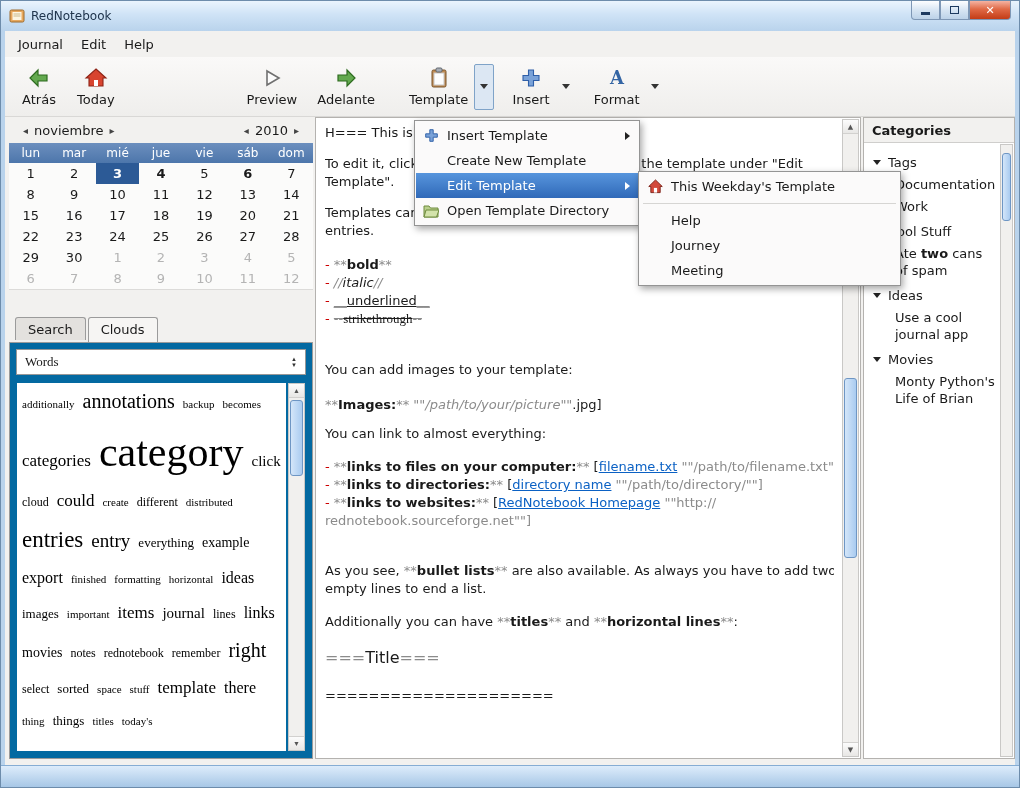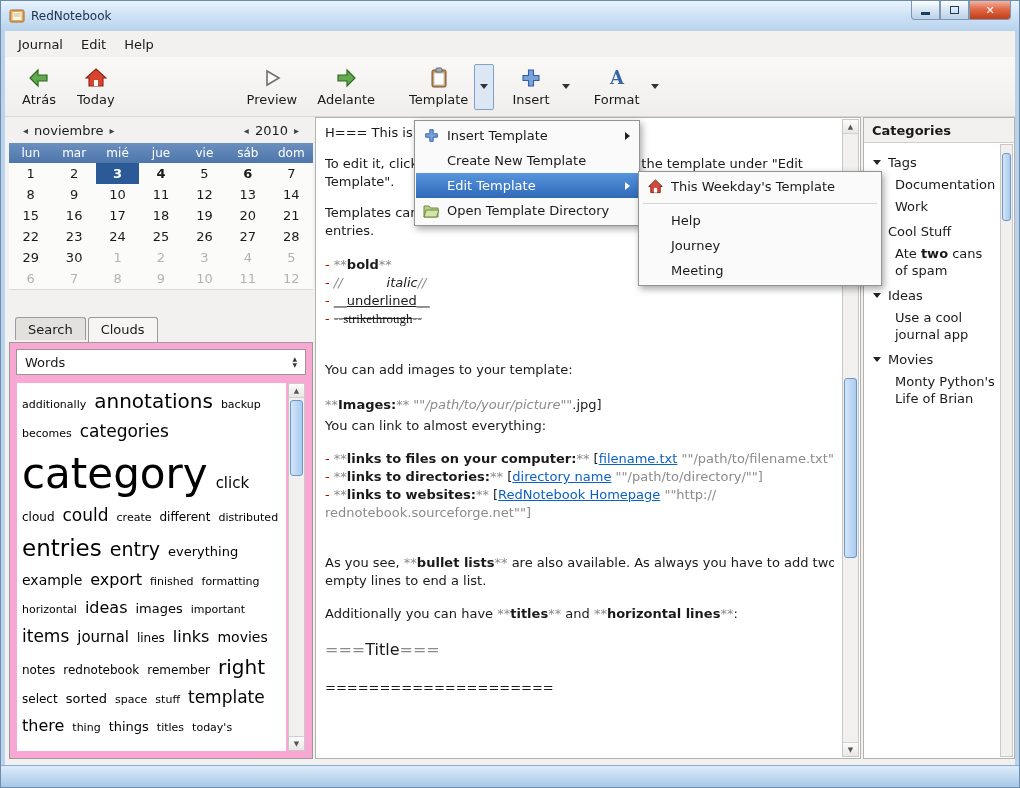--- a/index.html
+++ b/index.html
@@ -56,21 +56,21 @@
   .cal-cell { height:21px; display:flex; align-items:center; justify-content:center; }
   .cal-cell.sel { background:#2c5a96; color:#fff; font-weight:bold; }
   .cal-cell.b { font-weight:bold; }
   .cal-cell.dim { color:#b4b4b4; }
 
   .tabs { position:absolute; top:198px; left:0; right:0; height:27px; display:flex; align-items:center; padding-left:6px; }
   .tab { padding:4px 12px 3px; border:1px solid #9b9b9b; border-bottom:none; background:#e3e1de;
     border-radius:3px 3px 0 0; margin-right:2px; }
   .tab.active { background:#f6f5f3; position:relative; top:1px; padding-bottom:5px; }
 
-  .subpanel { position:absolute; top:225px; left:0; right:0; bottom:0; border:1px solid #9b9b9b; background:#f9a8d4; }
+  .subpanel { position:absolute; top:225px; left:0; right:0; bottom:0; border:1px solid #9b9b9b; background:#0369a1;font-family:Liberation Serif, serif; }
   .words-select { margin:6px; height:26px; border:1px solid #979797; background:#fff;
     display:flex; align-items:center; padding:0 8px; position:relative; }
   .spin { margin-left:auto; display:flex; flex-direction:column; line-height:6px; font-size:6px; color:#333; }
   .cloud { position:absolute; top:40px; left:7px; right:26px; bottom:7px; background:#fff; overflow:hidden;
     padding:8px 5px; display:flex; flex-wrap:wrap; align-items:baseline; column-gap:8px; row-gap:3px; }
   .cloud span { color:#000; line-height:1.05; }
 
   
   .sb { background:#f1f0ee; border:1px solid #c9c8c6; position:absolute; }
   .sb .arr { position:absolute; left:0; right:0; height:14px; display:flex; align-items:center;
@@ -84,21 +84,21 @@
   
   .editor { position:absolute; left:310px; top:0; width:546px; bottom:6px; background:#fff; border:1px solid #b4b2af; }
   .ed-text { position:absolute; left:9px; top:6px; right:26px; bottom:2px; overflow:hidden; line-height:18px; }
   .ed-line { white-space:nowrap; }
   .ed-scroll { top:1px; right:1px; width:17px; bottom:1px; }
 
   .sg-p {} 
   .sg-g  { color:#8b8b8b; }
   .sg-r  { color:#cc0000; }
   .sg-b  { font-weight:bold; }
-  .sg-i  { font-style:italic;margin-left:44px; }
+  .sg-i  { font-style:italic; }
   .sg-gi { color:#8b8b8b; font-style:italic; }
   .sg-u  { text-decoration:underline; }
   .sg-gu { color:#8b8b8b; text-decoration:underline; }
   .sg-s  { text-decoration:line-through;font-family:Liberation Serif, serif; }
   .sg-gs { color:#8b8b8b; text-decoration:line-through; }
   .sg-l  { color:#0b61c4; text-decoration:underline; }
 
   
   .right-panel { position:absolute; left:858px; right:0; top:0; bottom:6px; background:#fff; border:1px solid #b4b2af; }
   .cat-header { height:25px; background:#f2f1ef; border-bottom:1px solid #cfcecc; font-weight:bold;
@@ -117,21 +117,21 @@
   .menu { position:absolute; background:#fbfafa; border:1px solid #949494;
     box-shadow:2px 3px 7px rgba(0,0,0,.35); z-index:60; padding:2px 1px; }
   .menu-row { height:25px; display:flex; align-items:center; padding:0 8px 0 5px; }
   .menu-row .ic { width:20px; height:16px; margin-right:6px; display:flex; align-items:center; justify-content:center; }
   .menu-row.hl { background:linear-gradient(#5795dd,#3069b8); color:#fff; }
   .menu-row .sub-arrow { margin-left:auto; width:0; height:0; border-top:4px solid transparent;
     border-bottom:4px solid transparent; border-left:5px solid #222; }
   .menu-row.hl .sub-arrow { border-left-color:#fff; }
   .menu-sep { height:1px; background:#d6d5d3; margin:4px 3px; }
   #template-menu { left:413px; top:119px; width:226px; }
-  #weekday-submenu { left:637px; top:170px; width:244px; }
+  #weekday-submenu { left:637px; top:170px; width:263px; }
 </style>
 </head>
 <body>
 
 <div class="window">
 
   <div class="titlebar">
     <svg width="16" height="16">
       <rect x="1" y="2" width="14" height="12" rx="1.5" fill="#e8a95f" stroke="#9c6b2f"></rect>
       <rect x="3.5" y="4" width="9" height="8" fill="#fdf6e3"></rect>
@@ -359,21 +359,21 @@
             <div class="ed-line" style="margin-top: 13px;"><span class="sg-p">To edit it, click the "Template" button and select the template under "Edit</span></div>
             <div class="ed-line"><span class="sg-p">Template".</span></div>
             <div class="ed-line" style="margin-top: 13px;"><span class="sg-p">Templates can contain any formatting or content that is available for normal</span></div>
             <div class="ed-line"><span class="sg-p">entries.</span></div>
             <div class="ed-line" style="margin-top: 16px;"><span class="sg-r">-</span><span class="sg-p"> </span><span class="sg-g">**</span><span class="sg-b">bold</span><span class="sg-g">**</span></div>
             <div class="ed-line"><span class="sg-r">-</span><span class="sg-p"> </span><span class="sg-gi">//</span><span class="sg-i">italic</span><span class="sg-gi">//</span></div>
             <div class="ed-line"><span class="sg-r">-</span><span class="sg-p"> </span><span class="sg-gu">__</span><span class="sg-u">underlined</span><span class="sg-gu">__</span></div>
             <div class="ed-line"><span class="sg-r">-</span><span class="sg-p"> </span><span class="sg-gs">--</span><span class="sg-s">strikethrough</span><span class="sg-gs">--</span></div>
             <div class="ed-line" style="margin-top: 33px;"><span class="sg-p">You can add images to your template:</span></div>
             <div class="ed-line" style="margin-top: 17px;"><span class="sg-g">**</span><span class="sg-b">Images:</span><span class="sg-g">**</span><span class="sg-p"> </span><span class="sg-g">""</span><span class="sg-gi">/path/to/your/picture</span><span class="sg-g">""</span><span class="sg-p">.jpg]</span></div>
-            <div class="ed-line" style="margin-top: 3px;"><span class="sg-p">You can link to almost everything:</span></div>
+            <div class="ed-line" style="margin-top: 11px;"><span class="sg-p">You can link to almost everything:</span></div>
             <div class="ed-line" style="margin-top: 15px;"><span class="sg-r">-</span><span class="sg-p"> </span><span class="sg-g">**</span><span class="sg-b">links to files on your computer:</span><span class="sg-g">**</span><span class="sg-p"> [</span><span class="sg-l">filename.txt</span><span class="sg-p"> </span><span class="sg-g">""/path/to/filename.txt""]</span></div>
             <div class="ed-line"><span class="sg-r">-</span><span class="sg-p"> </span><span class="sg-g">**</span><span class="sg-b">links to directories:</span><span class="sg-g">**</span><span class="sg-p"> [</span><span class="sg-l">directory name</span><span class="sg-p"> </span><span class="sg-g">""/path/to/directory/""]</span></div>
             <div class="ed-line"><span class="sg-r">-</span><span class="sg-p"> </span><span class="sg-g">**</span><span class="sg-b">links to websites:</span><span class="sg-g">**</span><span class="sg-p"> [</span><span class="sg-l">RedNotebook Homepage</span><span class="sg-p"> </span><span class="sg-g">""http://</span></div>
             <div class="ed-line"><span class="sg-g">rednotebook.sourceforge.net""]</span></div>
             <div class="ed-line" style="margin-top: 32px;"><span class="sg-p">As you see, </span><span class="sg-g">**</span><span class="sg-b">bullet lists</span><span class="sg-g">**</span><span class="sg-p"> are also available. As always you have to add two</span></div>
             <div class="ed-line"><span class="sg-p">empty lines to end a list.</span></div>
             <div class="ed-line" style="margin-top: 15px;"><span class="sg-p">Additionally you can have </span><span class="sg-g">**</span><span class="sg-b">titles</span><span class="sg-g">**</span><span class="sg-p"> and </span><span class="sg-g">**</span><span class="sg-b">horizontal lines</span><span class="sg-g">**</span><span class="sg-p">:</span></div>
             <div class="ed-line" style="margin-top: 18px; font-size: 16px;"><span class="sg-g">===</span><span class="sg-p">Title</span><span class="sg-g">===</span></div>
             <div class="ed-line" style="margin-top: 20px;"><span class="sg-p">=====================</span></div>
           </div>

